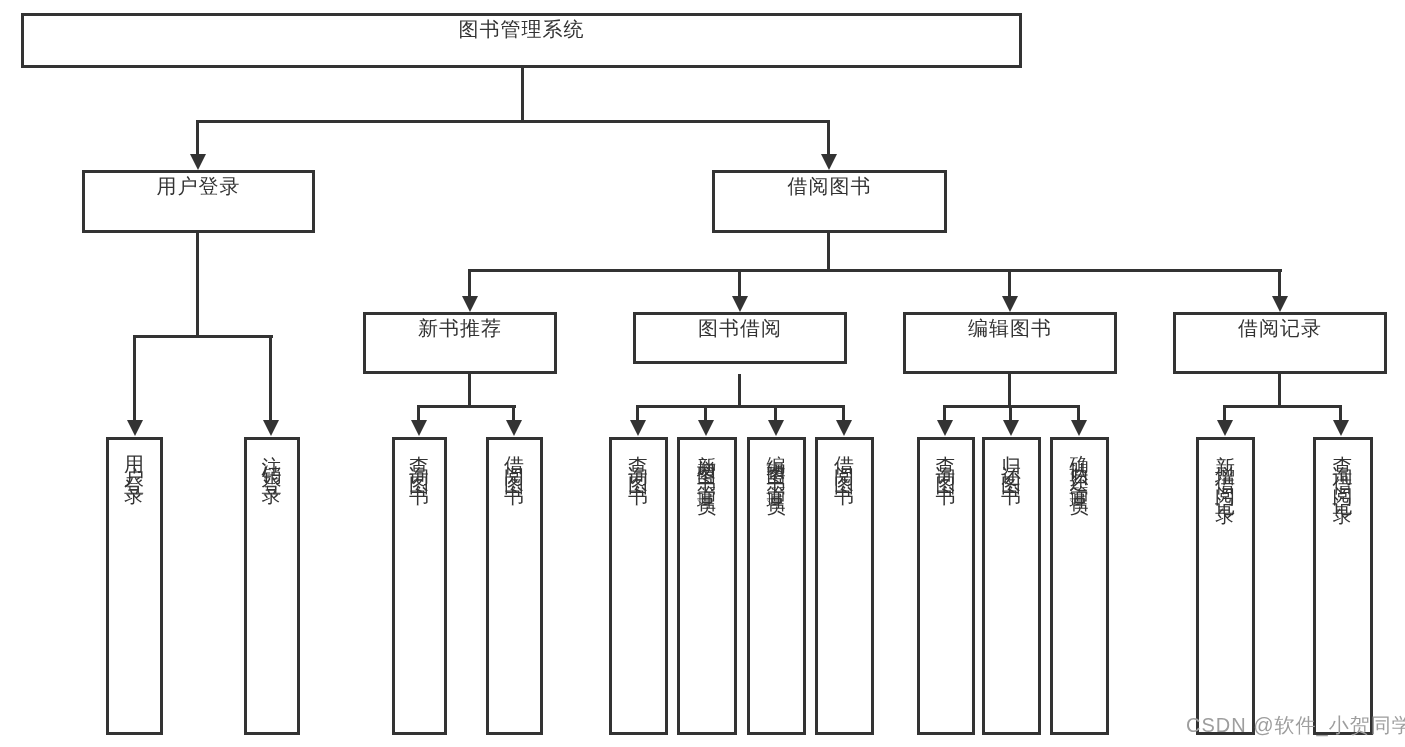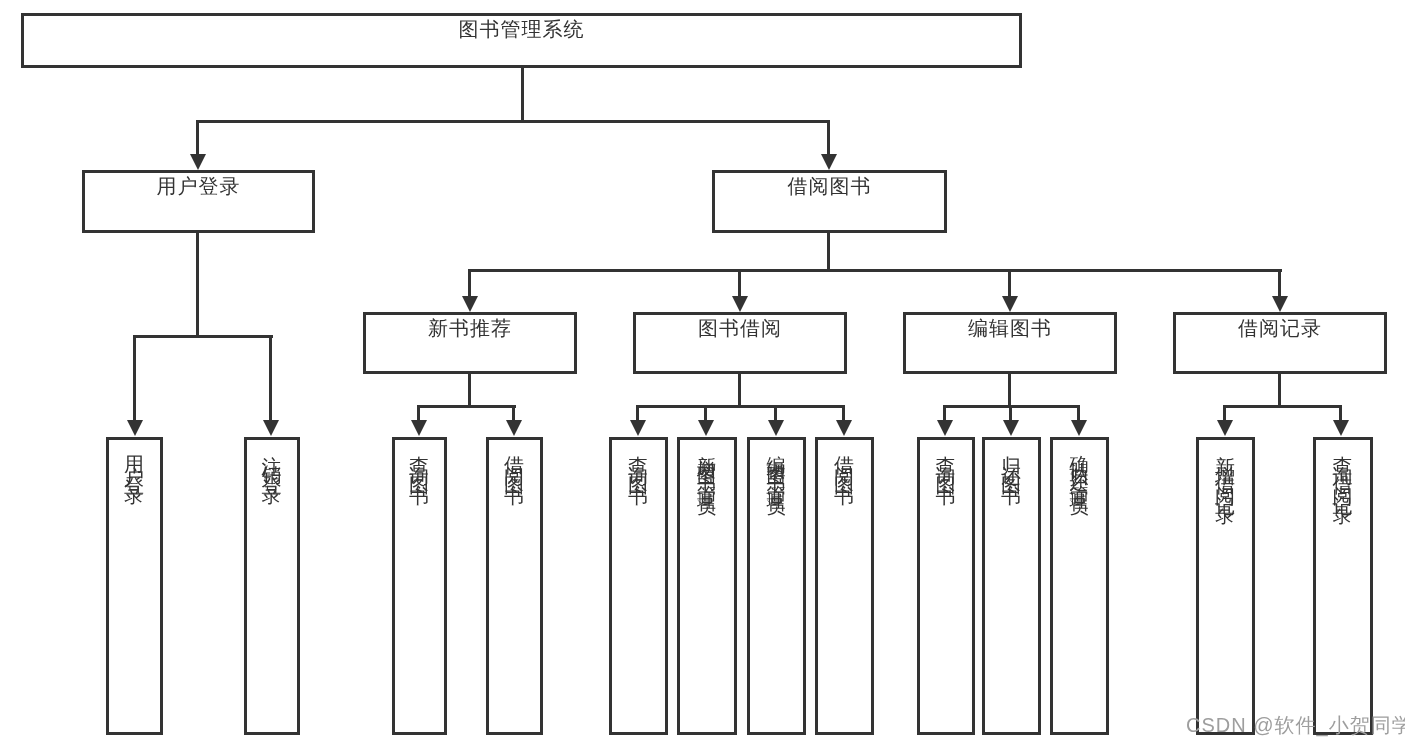--- a/index.html
+++ b/index.html
@@ -75,24 +75,24 @@
   <div class="hline" style="left:468px;top:269px;width:814px;"></div>
   <div class="vline" style="left:468px;top:269px;height:29px;"></div>
   <div class="vline" style="left:738px;top:269px;height:29px;"></div>
   <div class="vline" style="left:1008px;top:269px;height:29px;"></div>
   <div class="vline" style="left:1278px;top:269px;height:29px;"></div>
   <div class="arr" style="left:462px;top:296px;"></div>
   <div class="arr" style="left:732px;top:296px;"></div>
   <div class="arr" style="left:1002px;top:296px;"></div>
   <div class="arr" style="left:1272px;top:296px;"></div>
 
-  <div class="node" style="left:363px;top:312px;width:214px;height:62px;">
+  <div class="node" style="left:363px;top:312px;width:194px;height:62px;">
     <span>新书推荐</span>
   </div>
-  <div class="node" style="left:633px;top:312px;width:214px;height:62px;">
+  <div class="node" style="left:633px;top:312px;width:214px;height:52px;">
     <span>图书借阅</span>
   </div>
   <div class="node" style="left:903px;top:312px;width:214px;height:62px;">
     <span>编辑图书</span>
   </div>
   <div class="node" style="left:1173px;top:312px;width:214px;height:62px;">
     <span>借阅记录</span>
   </div>
 
   <div class="vline" style="left:468px;top:374px;height:33px;"></div>

